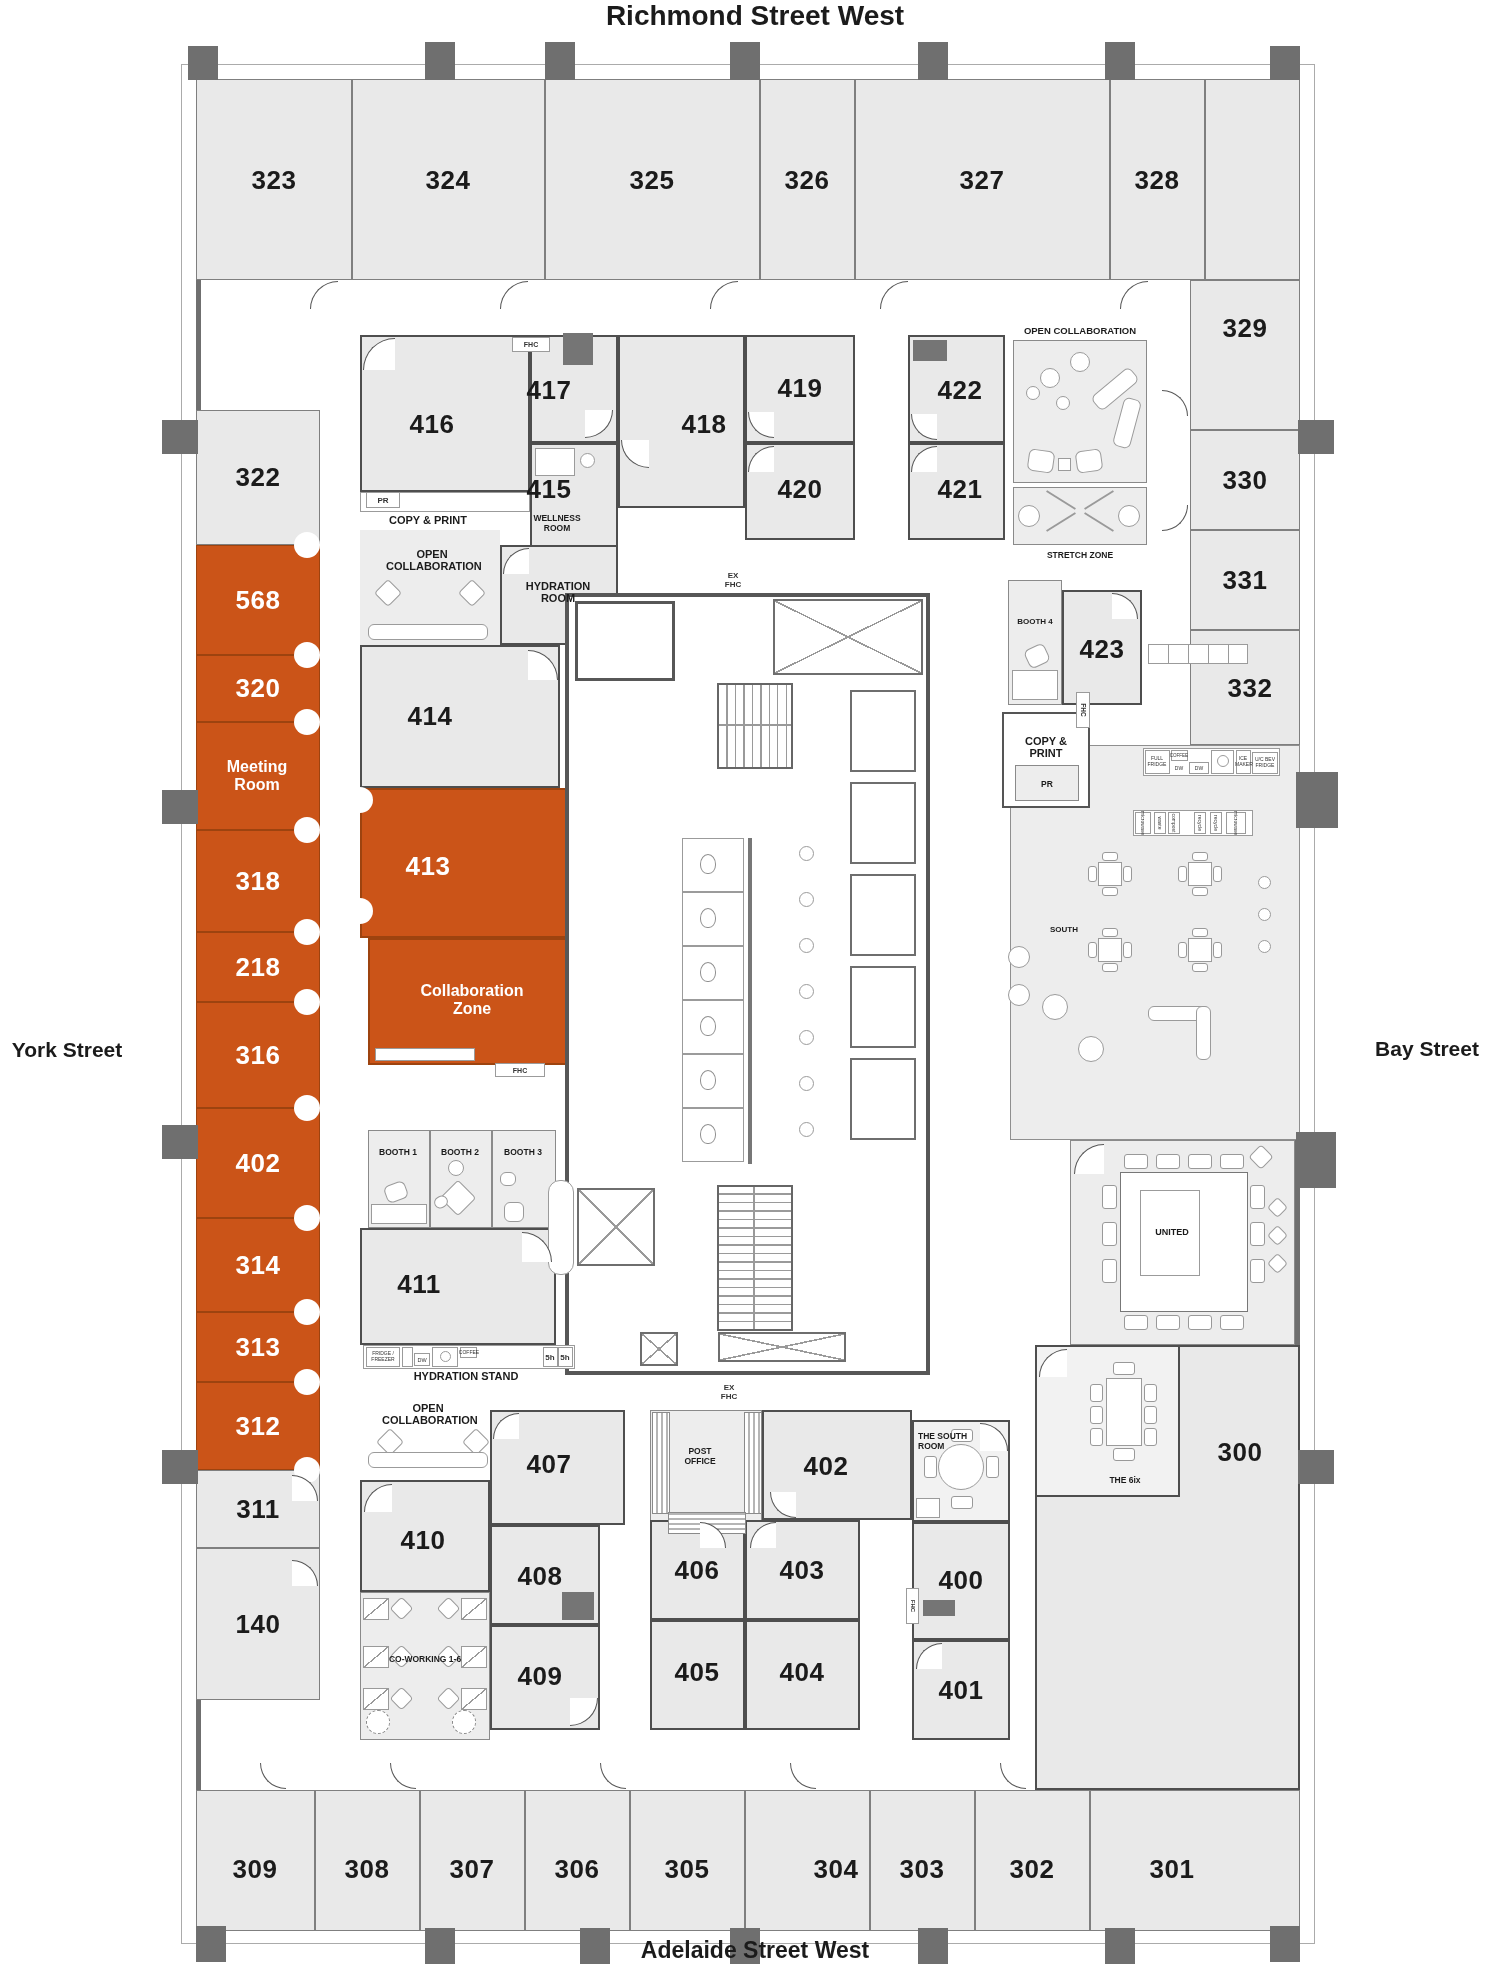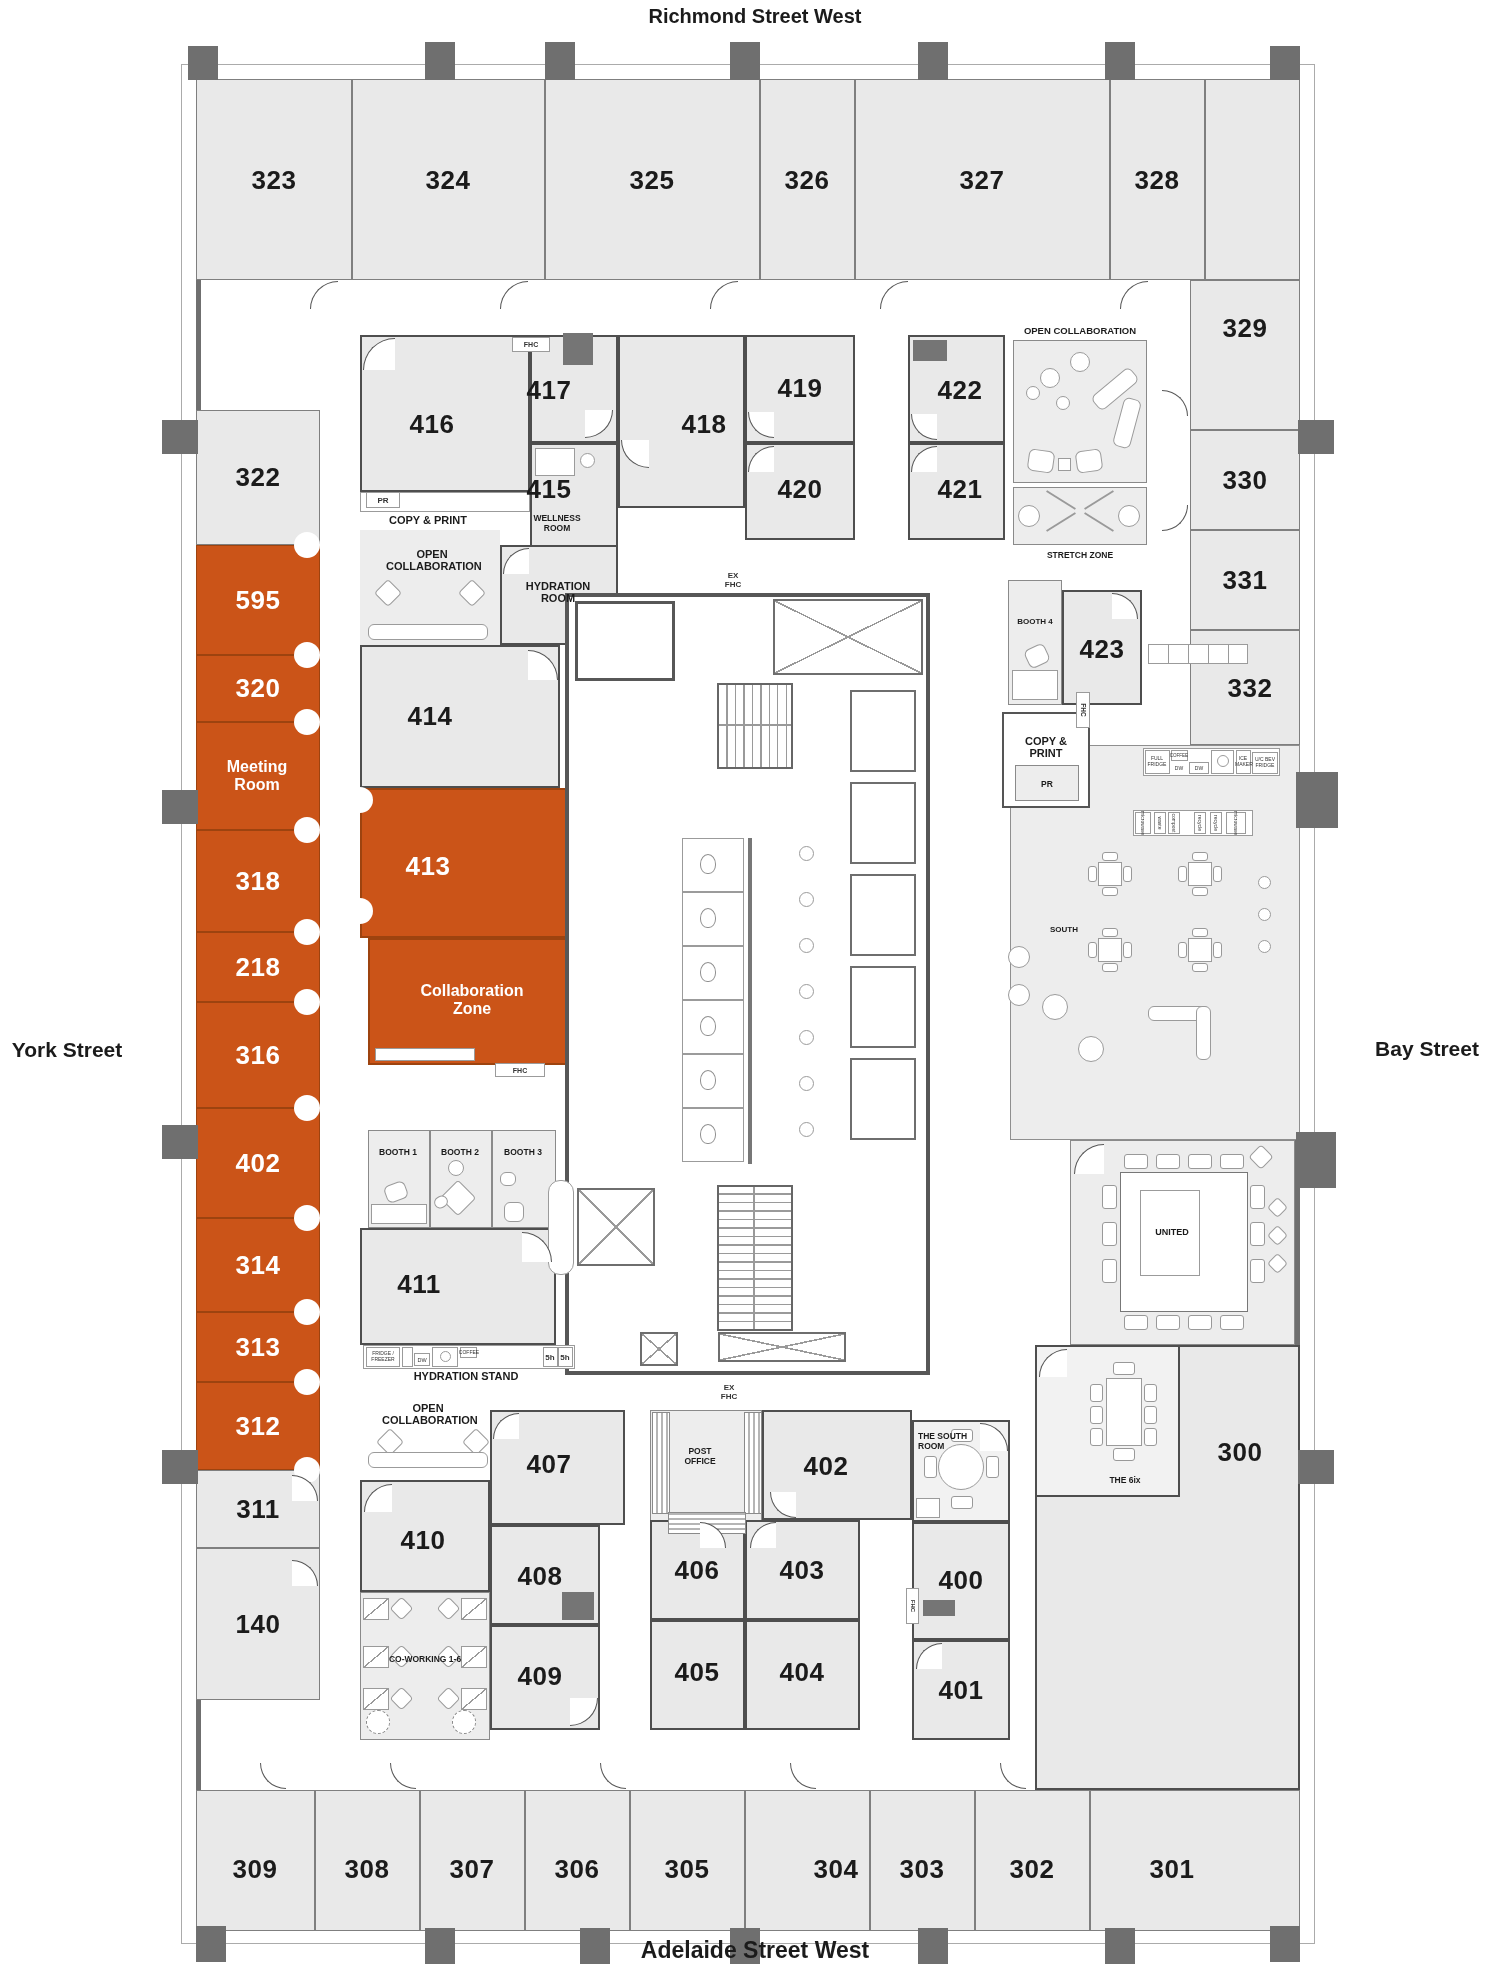--- a/index.html
+++ b/index.html
@@ -41,21 +41,21 @@
   .chair{position:absolute;background:#fff;border:1px solid #999;border-radius:3px;box-sizing:border-box;z-index:3;}
   .wc{position:absolute;width:14px;height:18px;border:1px solid #909090;border-radius:50% 50% 45% 45%;background:#fff;z-index:3;}
   .plant{position:absolute;border:1.3px dashed #8a8a8a;border-radius:50%;background:#fff;z-index:3;box-sizing:border-box;}
   .ln{position:absolute;background:#9a9a9a;z-index:3;}
 </style>
 </head>
 <body>
 
 <div id="plan">
 
-  <div class="lb" style="left:755px;top:16px;font-size:20px">Richmond Street West</div>
+  <div class="lb" style="left:755px;top:16px;font-size:28px">Richmond Street West</div>
   <div class="lb" style="left:755px;top:1950px;font-size:23px">Adelaide Street West</div>
   <div class="lb" style="left:67px;top:1050px;font-size:21px">York Street</div>
   <div class="lb" style="left:1427px;top:1049px;font-size:21px">Bay Street</div>
 
   <div style="position:absolute;left:181px;top:64px;width:1134px;height:1880px;border:1.5px solid #ABABAB;box-sizing:border-box"></div>
   <div style="position:absolute;left:196px;top:79px;width:1104px;height:1852px;border:5px solid #6F6F6F;box-sizing:border-box;background:#fff"></div>
 
   <div class="colm" style="left:188px;top:46px;width:30px;height:34px"></div>
   <div class="colm" style="left:425px;top:42px;width:30px;height:38px"></div>
   <div class="colm" style="left:545px;top:42px;width:30px;height:38px"></div>
@@ -116,21 +116,21 @@
   <div class="rm hl" style="left:196px;top:830px;width:124px;height:102px"></div>
   <div class="rm hl" style="left:196px;top:932px;width:124px;height:70px"></div>
   <div class="rm hl" style="left:196px;top:1002px;width:124px;height:106px"></div>
   <div class="rm hl" style="left:196px;top:1108px;width:124px;height:110px"></div>
   <div class="rm hl" style="left:196px;top:1218px;width:124px;height:94px"></div>
   <div class="rm hl" style="left:196px;top:1312px;width:124px;height:70px"></div>
   <div class="rm hl" style="left:196px;top:1382px;width:124px;height:88px"></div>
   <div class="rm" style="left:196px;top:1470px;width:124px;height:78px"></div>
   <div class="rm" style="left:196px;top:1548px;width:124px;height:152px"></div>
   <div class="lb n" style="left:258px;top:477px">322</div>
-  <div class="lb n w" style="left:258px;top:600px">595</div>
+  <div class="lb n w" style="left:258px;top:600px">568</div>
   <div class="lb n w" style="left:258px;top:688px">320</div>
   <div class="lb n2 w wr" style="left:257px;top:776px;width:80px">Meeting Room</div>
   <div class="lb n w" style="left:258px;top:881px">318</div>
   <div class="lb n w" style="left:258px;top:967px">218</div>
   <div class="lb n w" style="left:258px;top:1055px">316</div>
   <div class="lb n w" style="left:258px;top:1163px">402</div>
   <div class="lb n w" style="left:258px;top:1265px">314</div>
   <div class="lb n w" style="left:258px;top:1347px">313</div>
   <div class="lb n w" style="left:258px;top:1426px">312</div>
   <div class="lb n" style="left:258px;top:1509px">311</div>

